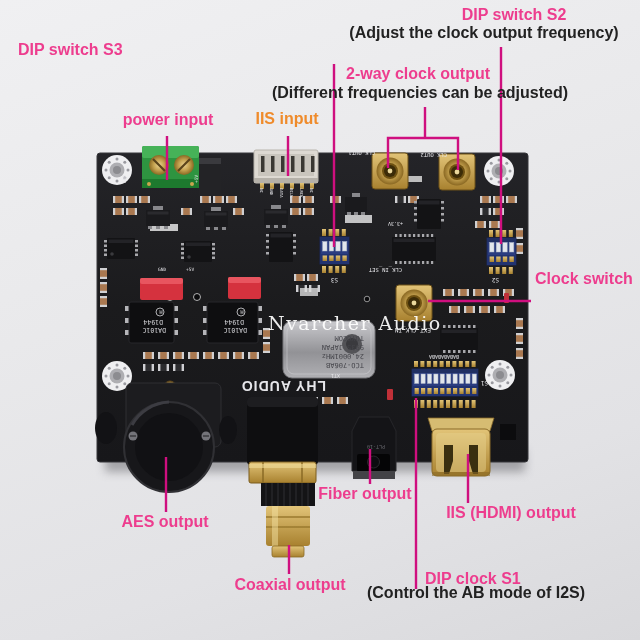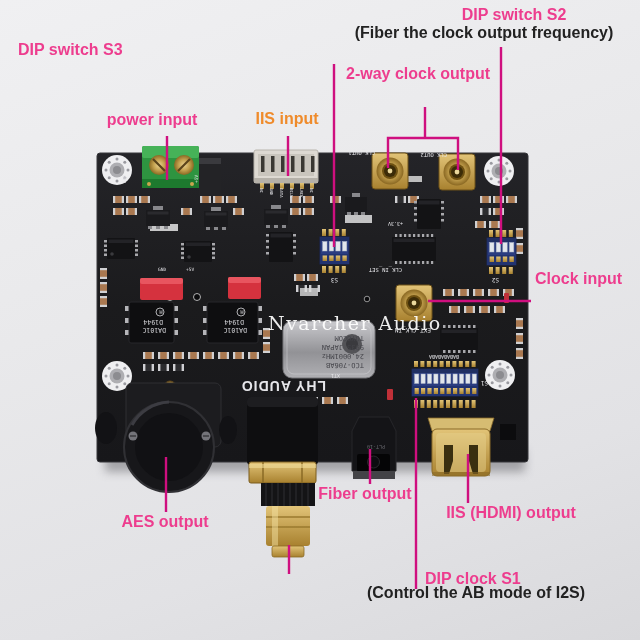--- a/index.html
+++ b/index.html
@@ -508,25 +508,27 @@
     <path d="M428,301 H531"></path>
     <path d="M166,457 V512"></path>
     <path d="M370,449 V484"></path>
     <path d="M468,454 V503"></path>
     <path d="M289,545 V574"></path>
     <path d="M416,398 V589"></path>
   </g>
 </svg>
 
 <div class="lbl pink ctr" style="left:514px;top:7px">DIP switch S2</div>
-<div class="lbl black ctr" style="left:484px;top:25px">(Fiber the clock output frequency)</div>
+<div class="lbl black ctr" style="left:484px;top:25px">(Adjust the clock output frequency)</div>
 <div class="lbl pink" style="left:18px;top:42px">DIP switch S3</div>
 <div class="lbl pink ctr" style="left:418px;top:66px">2-way clock output</div>
-<div class="lbl pink ctr" style="left:152px;top:112px">power input</div>
+<div class="lbl black ctr" style="left:420px;top:85px">(Different frequencies can be adjusted)</div>
+<div class="lbl pink ctr" style="left:168px;top:112px">power input</div>
 <div class="lbl orange ctr" style="left:287px;top:111px">IIS input</div>
-<div class="lbl pink" style="left:535px;top:271px">Clock input</div>
+<div class="lbl pink" style="left:535px;top:271px">Clock switch</div>
 <div class="lbl pink ctr" style="left:165px;top:514px">AES output</div>
 <div class="lbl pink ctr" style="left:365px;top:486px">Fiber output</div>
 <div class="lbl pink ctr" style="left:511px;top:505px">IIS (HDMI) output</div>
+<div class="lbl pink ctr" style="left:290px;top:577px">Coaxial output</div>
 <div class="lbl pink" style="left:425px;top:571px">DIP clock S1</div>
 <div class="lbl black ctr" style="left:476px;top:585px">(Control the AB mode of I2S)</div>
 
 </div>
 
 </body></html>

